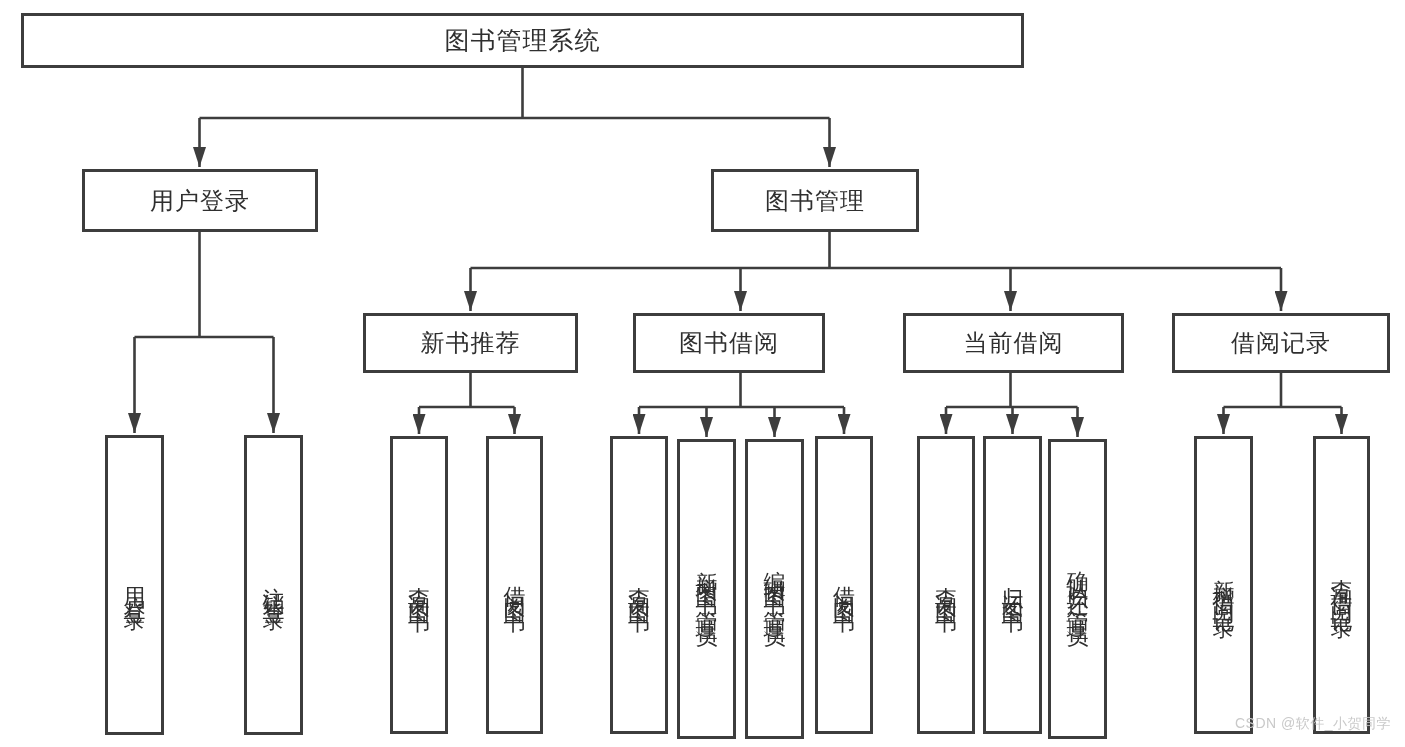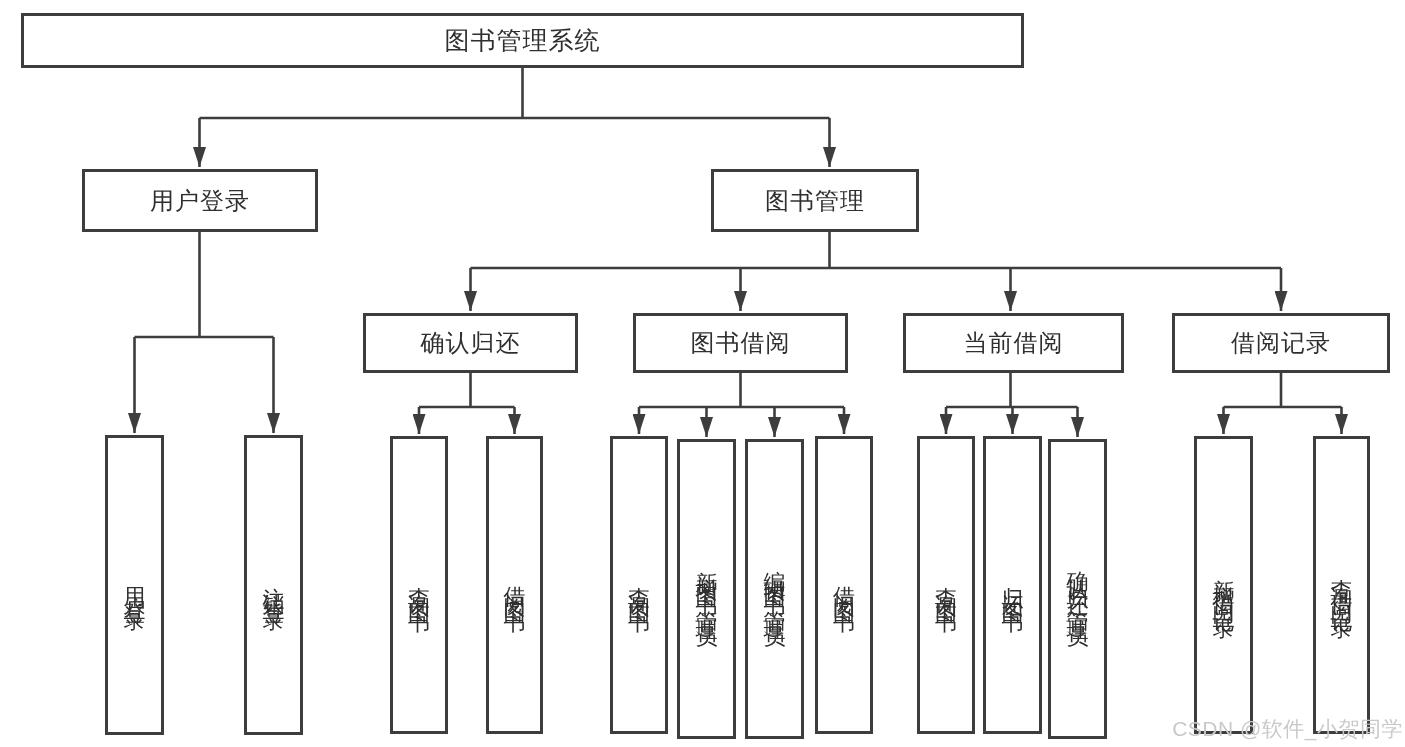--- a/index.html
+++ b/index.html
@@ -26,22 +26,22 @@
   }
   .h{font-size:24px;letter-spacing:1px;white-space:nowrap;}
   .root{font-size:25px;}
   .v span{
     writing-mode:vertical-rl;
     text-orientation:mixed;
     font-size:22px;line-height:1;letter-spacing:8px;
     white-space:nowrap;
   }
   .watermark{
-    position:absolute;top:715px;right:2px;
-    font-size:21px;letter-spacing:.5px;
+    position:absolute;top:715px;right:14px;
+    font-size:14px;letter-spacing:.5px;
     color:var(--watermark);white-space:nowrap;margin-left:33px;
   }
 </style>
 </head>
 <body>
 
 <div id="canvas">
 
   <svg id="connectors" viewBox="0 0 1405 747" xmlns="http://www.w3.org/2000/svg" aria-hidden="true">
     <defs>
@@ -78,22 +78,22 @@
     <path class="ln" marker-end="url(#arrowhead)" d="M1077.5,407 V437"></path>
     <path class="ln" marker-end="url(#arrowhead)" d="M1223.5,407 V434"></path>
     <path class="ln" marker-end="url(#arrowhead)" d="M1341.5,407 V434"></path>
   </svg>
 
   <div class="node h root" style="left:21px;top:13px;width:1003px;height:55px">图书管理系统</div>
 
   <div class="node h" style="left:82px;top:169px;width:236px;height:63px">用户登录</div>
   <div class="node h" style="left:711px;top:169px;width:208px;height:63px">图书管理</div>
 
-  <div class="node h" style="left:363px;top:313px;width:215px;height:60px">确认归还</div>
-  <div class="node h" style="left:633px;top:313px;width:215px;height:60px">图书借阅</div>
+  <div class="node h" style="left:363px;top:313px;width:215px;height:60px">新书推荐</div>
+  <div class="node h" style="left:633px;top:313px;width:192px;height:60px">图书借阅</div>
   <div class="node h" style="left:903px;top:313px;width:221px;height:60px">当前借阅</div>
   <div class="node h" style="left:1172px;top:313px;width:218px;height:60px">借阅记录</div>
 
   <div class="node v" style="left:105px;top:435px;width:59px;height:300px">
     <span>用户登录</span>
   </div>
   <div class="node v" style="left:244px;top:435px;width:59px;height:300px">
     <span>注销登录</span>
   </div>
 

